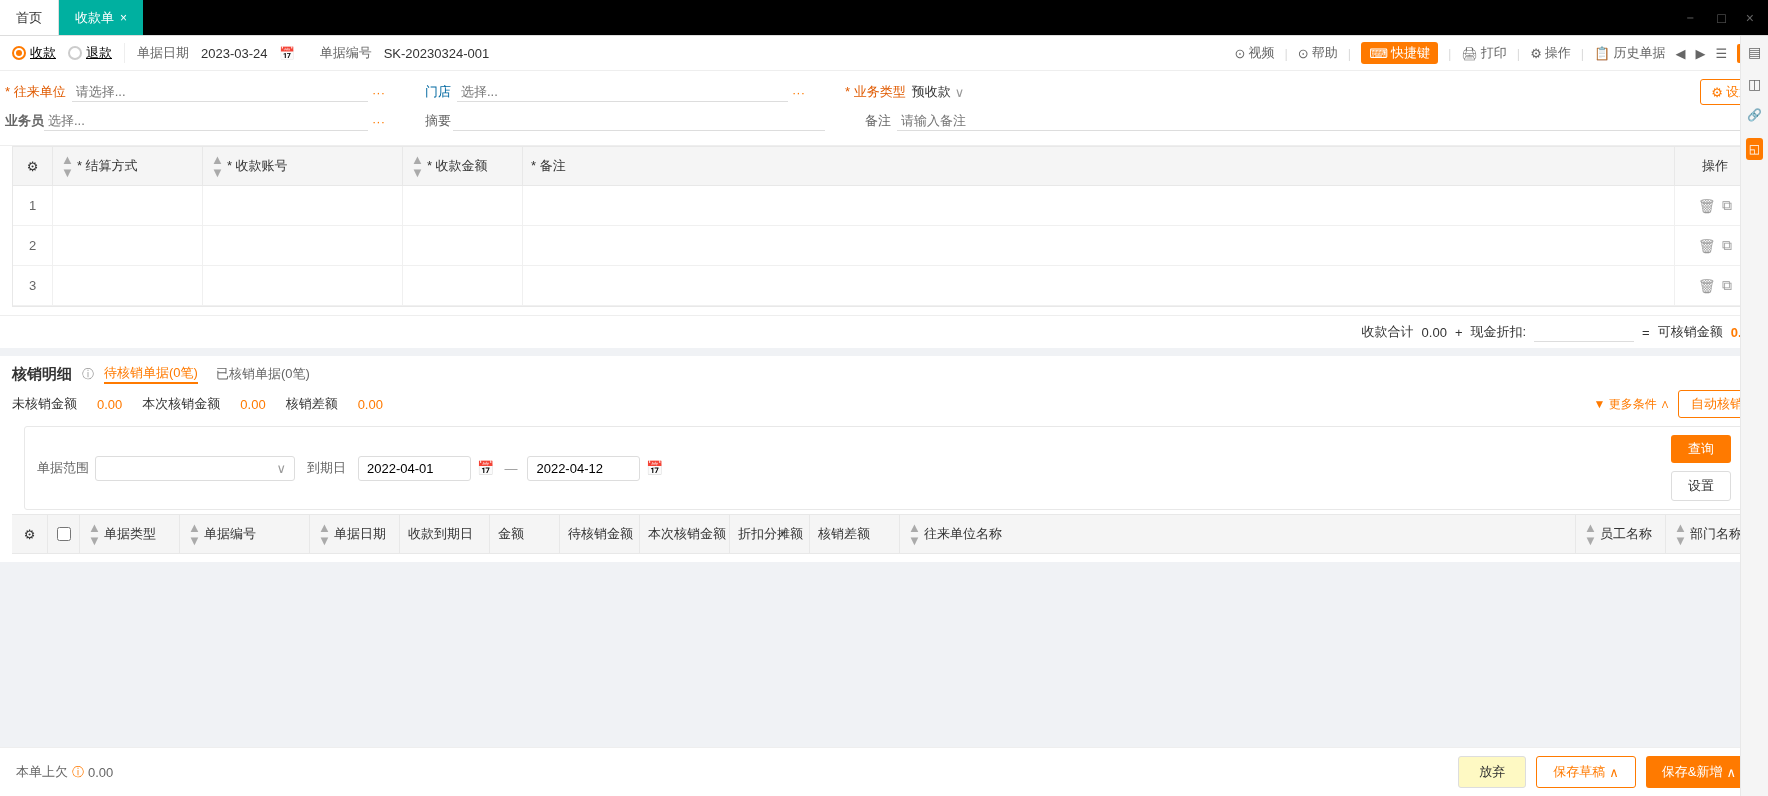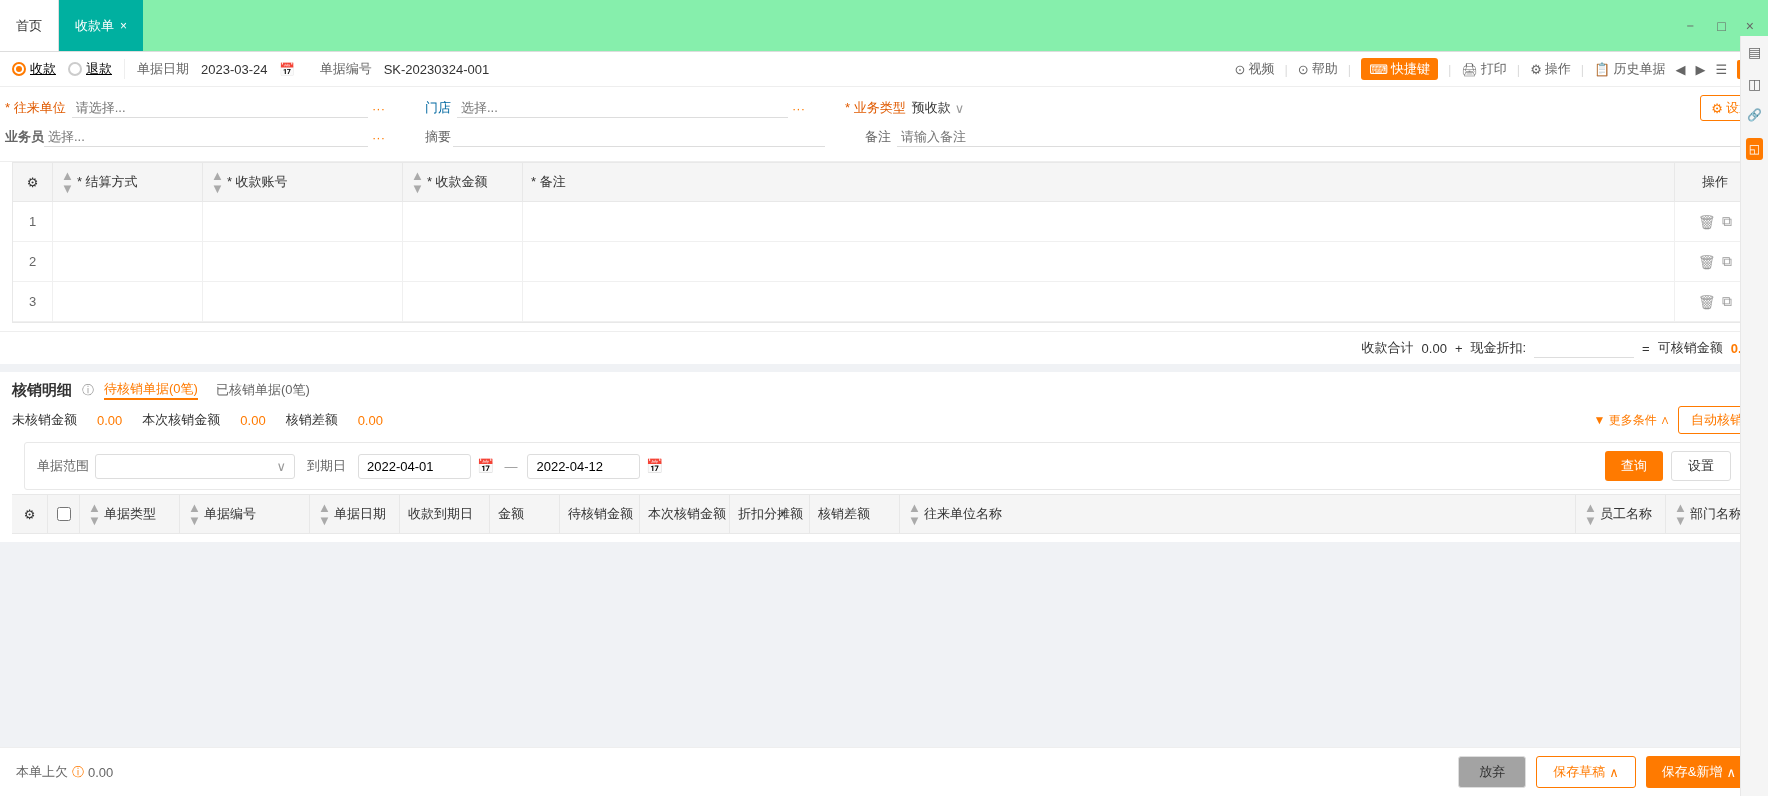--- a/index.html
+++ b/index.html
@@ -1,20 +1,20 @@
 <!DOCTYPE html>
 <html><head>
   <meta charset="utf-8">
   <style>
     * { box-sizing: border-box; margin: 0; padding: 0; font-family: 'Microsoft YaHei', Arial, sans-serif; font-size: 13px; }
     body { background: #f0f2f5; width: 1768px; min-height: 796px; overflow: hidden; }
 
     
     .tab-bar {
-      display: flex; align-items: center; background: #86efac; height: 52px;
+      display: flex; align-items: center; background: #000000; height: 36px;
       border-bottom: 1px solid #ddd;
     }
     .tab-home {
       padding: 0 16px; height: 100%; display: flex; align-items: center;
       background: #fff; color: #333; cursor: pointer; border-right: 1px solid #ddd;
     }
     .tab-active {
       padding: 0 16px; height: 100%; display: flex; align-items: center;
       background: #00b0a0; color: #fff; cursor: pointer; gap: 6px;
     }
@@ -92,21 +92,21 @@
     .auto-btn { background: #fff; border: 1px solid #ff7a00; color: #ff7a00; padding: 4px 12px; border-radius: 3px; cursor: pointer; }
 
     
     .filter-row { display: flex; align-items: center; gap: 12px; padding: 8px 12px; background: #fff; border: 1px solid #e8e8e8; margin: 0 12px 4px 12px; border-radius: 3px; }
     .filter-field { display: flex; align-items: center; gap: 6px; }
     .filter-select { border: 1px solid #ddd; padding: 4px 8px; border-radius: 3px; outline: none; min-width: 180px; display: flex; align-items: center; justify-content: space-between; cursor: pointer; }
     .filter-date-input { border: 1px solid #ddd; padding: 4px 8px; border-radius: 3px; outline: none; width: 113px; }
     .filter-dash { color: #999; }
     .query-btn { background: #ff7a00; color: #fff; border: none; padding: 5px 16px; border-radius: 3px; cursor: pointer; }
     .setting-btn { background: #fff; border: 1px solid #ddd; color: #333; padding: 5px 16px; border-radius: 3px; cursor: pointer; }
-    .filter-right { margin-left: auto; display: flex; gap: 8px; }
+    .filter-right { margin-left: auto; display: flex; gap: 8px; flex-direction: column; }
     .cal-icon { color: #999; cursor: pointer; font-size: 14px; }
 
     
     .bottom-table-section { background: #fff; margin: 0 0 0 0; }
     .bottom-table-header { display: flex; background: #f5f5f5; border-top: 1px solid #e8e8e8; border-bottom: 1px solid #e8e8e8; }
     .bottom-table-header .bcol { padding: 6px 8px; color: #333; font-weight: 500; border-right: 1px solid #e8e8e8; display: flex; align-items: center; gap: 3px; font-size: 12px; white-space: nowrap; }
     .bcol-settings { width: 36px; justify-content: center; }
     .bcol-check { width: 32px; justify-content: center; }
     .bcol-type { width: 100px; }
     .bcol-num { width: 130px; }
@@ -118,21 +118,21 @@
     .bcol-discount { width: 80px; }
     .bcol-order { width: 90px; }
     .bcol-company { flex: 1; }
     .bcol-employee { width: 90px; }
     .bcol-dept { width: 90px; }
 
     
     .footer-bar { display: flex; align-items: center; padding: 8px 16px; background: #fff; border-top: 1px solid #eee; position: fixed; bottom: 0; width: 100%; }
     .footer-info { display: flex; align-items: center; gap: 4px; color: #666; }
     .footer-right { margin-left: auto; display: flex; gap: 10px; }
-    .btn-discard { background: #a3a3a3; border: 1px solid #ddd; color: #333; padding: 6px 20px; border-radius: 3px; cursor: pointer; }
+    .btn-discard { background: #fef9c3; border: 1px solid #ddd; color: #333; padding: 6px 20px; border-radius: 3px; cursor: pointer; }
     .btn-draft { background: #fff; border: 1px solid #ff7a00; color: #ff7a00; padding: 6px 16px; border-radius: 3px; cursor: pointer; display: flex; align-items: center; gap: 4px; }
     .btn-save-new { background: #ff7a00; border: none; color: #fff; padding: 6px 16px; border-radius: 3px; cursor: pointer; display: flex; align-items: center; gap: 4px; }
 
     
     .right-sidebar { position: fixed; right: 0; top: 36px; bottom: 0; width: 28px; background: #f5f5f5; border-left: 1px solid #e8e8e8; display: flex; flex-direction: column; align-items: center; padding: 8px 0; gap: 16px; }
     .sidebar-icon { cursor: pointer; color: #666; font-size: 14px; }
     .sidebar-icon.active { color: #ff7a00; background: #ff7a00; color: #fff; padding: 4px; border-radius: 3px; }
     .sort-icon { font-size: 10px; color: #aaa; display: flex; flex-direction: column; line-height: 1; }
   </style>
 </head>

